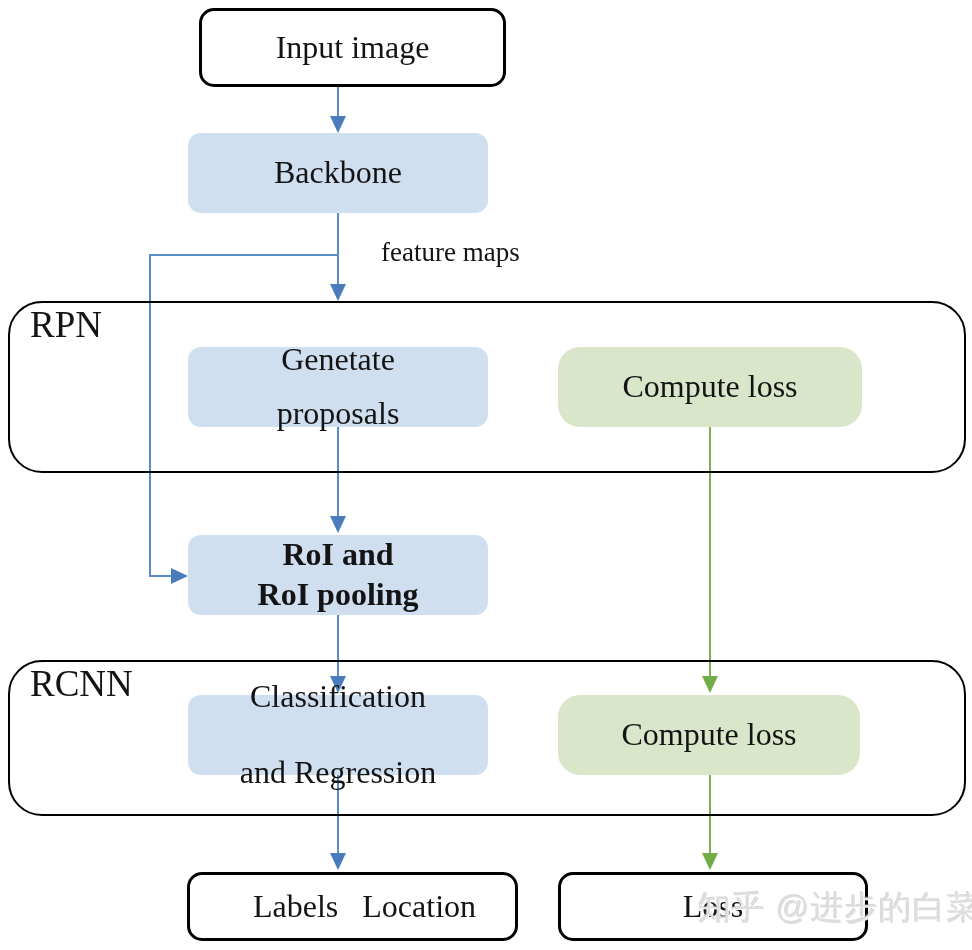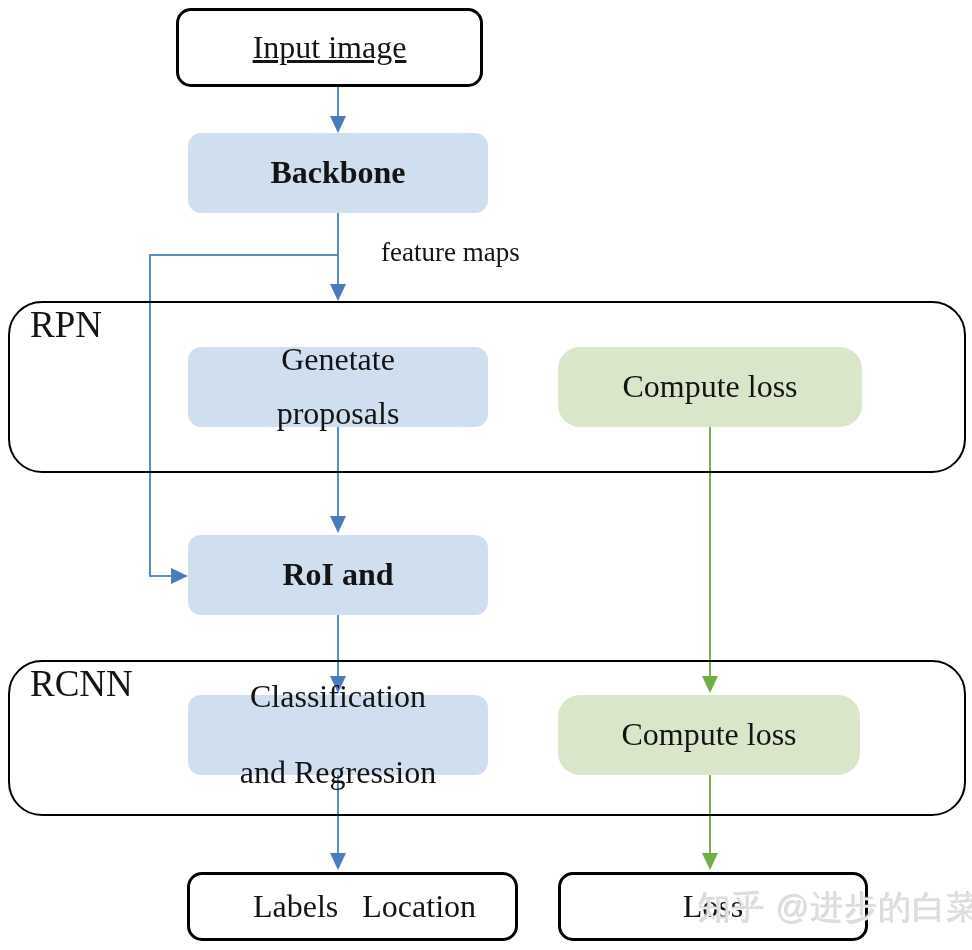--- a/index.html
+++ b/index.html
@@ -60,22 +60,22 @@
     left: 381px;
     top: 237px;
     font-size: 27px;
     color: #141414;
     white-space: pre;
   }
 
   .pre { white-space: pre; }
 
   
-  .n-input     { left: 176px; top: 8px;   width: 301px; height: 73px; text-decoration: underline; }
-  .n-backbone  { left: 188px; top: 133px; width: 300px; height: 80px; font-weight: bold; }
+  .n-input     { left: 199px; top: 8px;   width: 301px; height: 73px; }
+  .n-backbone  { left: 188px; top: 133px; width: 300px; height: 80px; }
   .n-generate  { left: 188px; top: 347px; width: 300px; height: 80px; gap: 14px; }
   .n-loss-rpn  { left: 558px; top: 347px; width: 304px; height: 80px; }
   .n-roi       { left: 188px; top: 535px; width: 300px; height: 80px; font-weight: bold; }
   .n-class     { left: 188px; top: 695px; width: 300px; height: 80px; gap: 36px; }
   .n-loss-rcnn { left: 558px; top: 695px; width: 302px; height: 80px; }
   .n-labels    { left: 187px; top: 872px; width: 301px; height: 63px; padding-left: 24px; }
   .n-loss      { left: 558px; top: 872px; width: 304px; height: 63px; }
 
   .c-rpn  { left: 8px; top: 301px; width: 954px; height: 168px; }
   .c-rcnn { left: 8px; top: 660px; width: 954px; height: 152px; }
@@ -160,20 +160,21 @@
     <span>Genetate</span>
     <span>proposals</span>
   </div>
 
   <div class="node green n-loss-rpn">
     <span>Compute loss</span>
   </div>
 
   <div class="node blue n-roi">
     <span>RoI and</span>
+    <span>RoI pooling</span>
   </div>
 
   <div class="node blue n-class">
     <span>Classification</span>
     <span>and Regression</span>
   </div>
 
   <div class="node green n-loss-rcnn">
     <span>Compute loss</span>
   </div>

